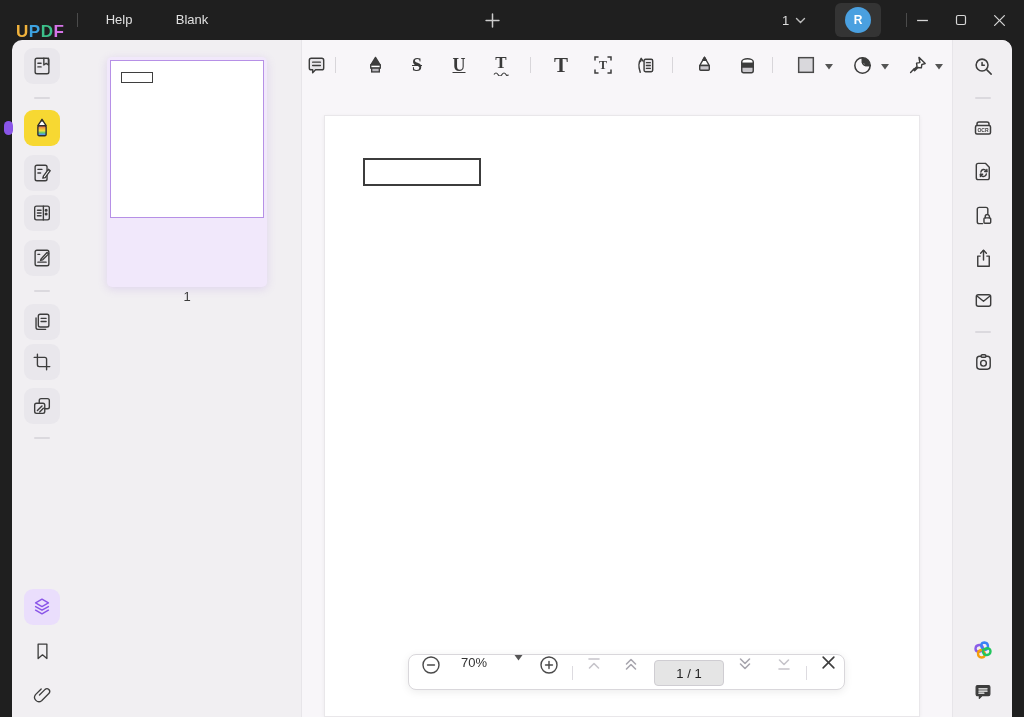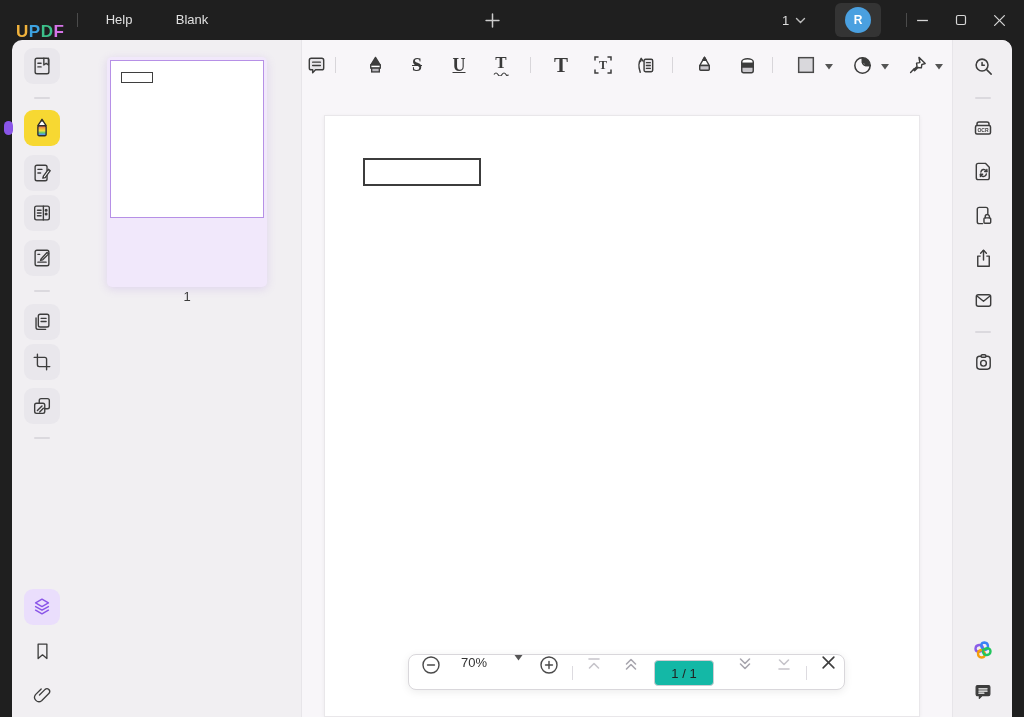--- a/index.html
+++ b/index.html
@@ -60,21 +60,21 @@
   
   .rightbar { position:absolute; right:0; top:0; bottom:0; width:60px; background:#f1eff2; border-left:1px solid #e7e5e9; }
   .ri { position:absolute; left:12px; width:36px; height:36px; display:flex; align-items:center; justify-content:center; }
   .ocr-txt { font-size:5px; font-weight:bold; fill:#3d3d3d; stroke:none; font-family:"Liberation Sans", sans-serif; }
 
   
   .zoombar { position:absolute; left:408px; top:654px; width:437px; height:36px; background:#fff; border:1px solid #d9d7db; border-radius:8px; box-shadow:0 2px 8px rgba(0,0,0,.08); z-index:10; }
   .zb { position:absolute; top:0; height:36px; display:flex; justify-content:center; }
   .zoom-text { font-size:13px; color:#333; }
   .zb-div { position:absolute; top:11px; width:1px; height:14px; background:#dddbe0; }
-  .pagebox { position:absolute; left:245px; top:5px; width:60px; height:26px; border:1px solid #cfcdd2; border-radius:4px; background:#14b8a6; display:flex; align-items:center; justify-content:center; font-size:13px; color:#222; }
+  .pagebox { position:absolute; left:245px; top:5px; width:70px; height:26px; border:1px solid #cfcdd2; border-radius:4px; background:#e5e5e5; display:flex; align-items:center; justify-content:center; font-size:13px; color:#222; }
 
   svg { display:block; }
 </style>
 </head>
 <body>
 
 <div class="titlebar">
   <div class="logo"><span class="l0">U</span><span class="l1">P</span><span class="l2">D</span><span class="l3">F</span></div>
   <div class="tb-div" style="left:77px"></div>
   <div class="menu-item" style="left:97px">Help</div>

